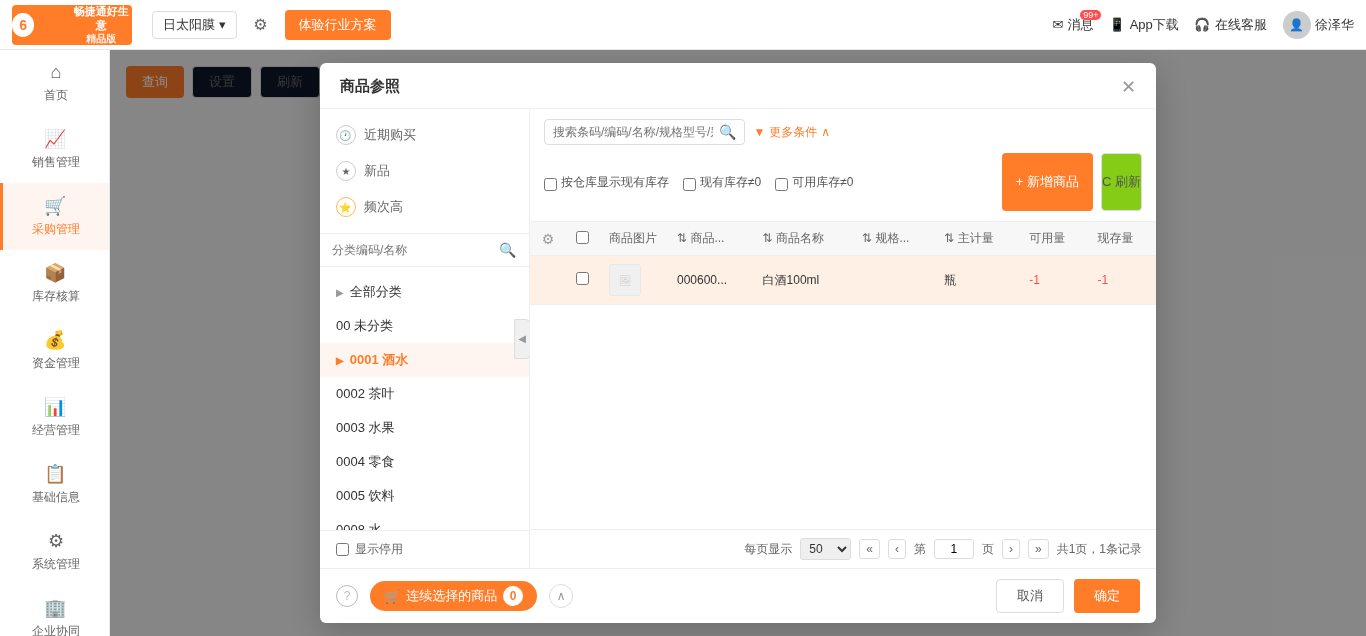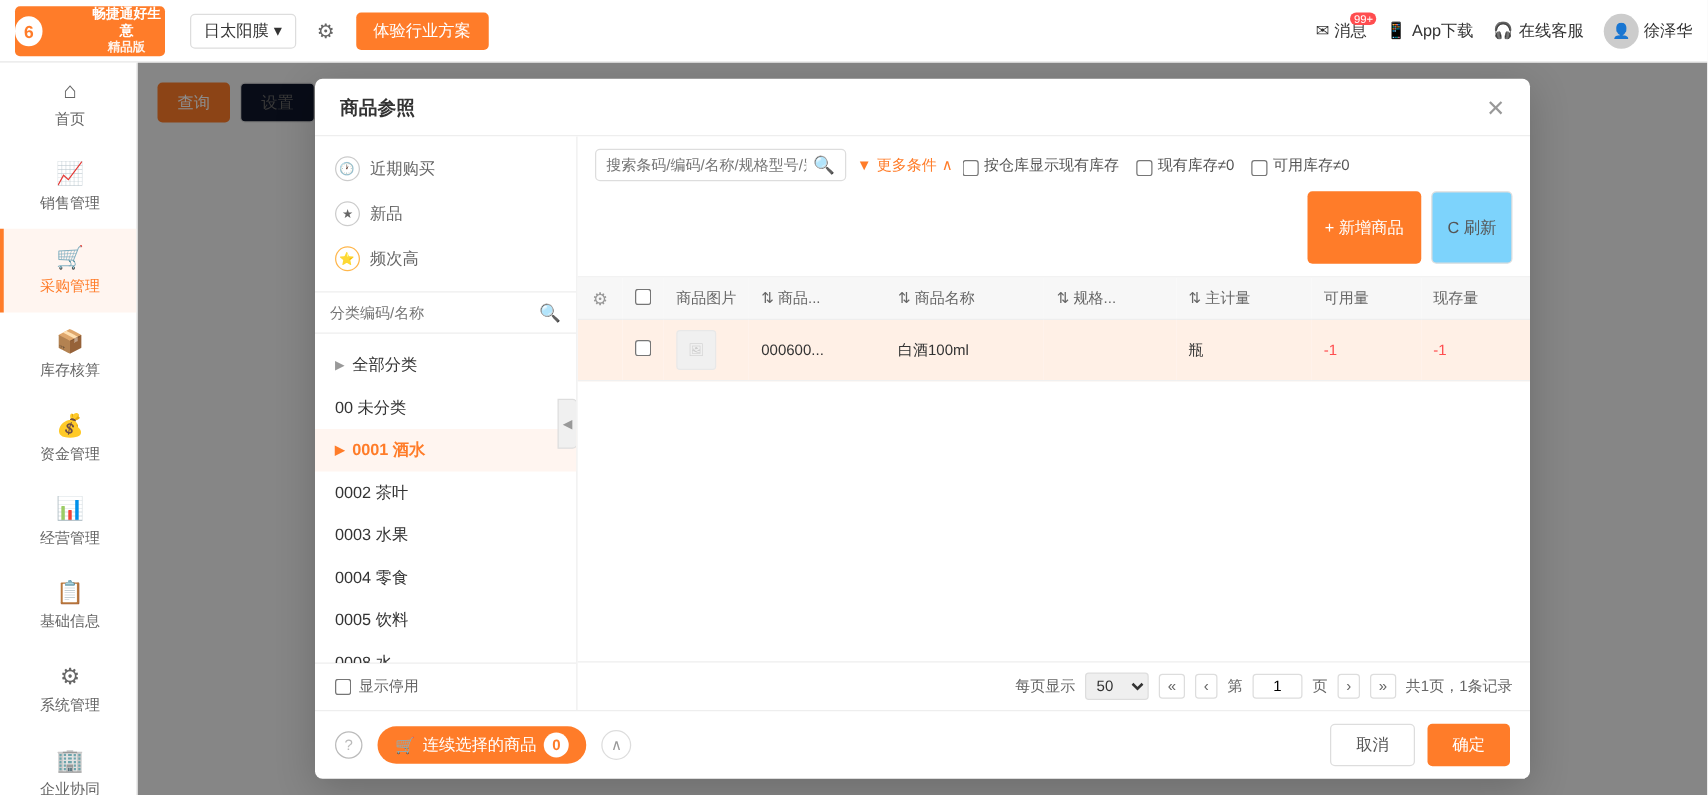--- a/index.html
+++ b/index.html
@@ -94,21 +94,21 @@
     
     .modal-overlay {
       position: absolute; top: 0; left: 0; right: 0; bottom: 0;
       background: rgba(0,0,0,0.45);
       display: flex; align-items: center; justify-content: center;
       z-index: 100;
     }
     .modal {
       background: #fff;
       border-radius: 6px;
-      width: 972px;
+      width: 836px;
       max-height: 560px;
       display: flex;
       flex-direction: column;
       box-shadow: 0 8px 32px rgba(0,0,0,0.2);
       overflow: hidden;
     }
     .modal-header {
       display: flex; align-items: center; justify-content: space-between;
       padding: 14px 20px 12px;
       border-bottom: 1px solid #eee;
@@ -192,22 +192,22 @@
       border: none; background: none;
     }
     .toolbar-checks { display: flex; align-items: center; gap: 14px; font-size: 12px; color: #555; }
     .toolbar-checks label { display: flex; align-items: flex-end; gap: 4px; cursor: pointer; }
     .modal-actions { margin-left: auto; display: flex; gap: 8px; }
     .add-btn {
       background: #ff7c29; color: #fff; border: none; border-radius: 4px;
       padding: 20px 14px; cursor: pointer; font-size: 13px; display: flex; align-items: center; gap: 4px;
     }
     .refresh-btn {
-      background: #7dd3fc; color: #555; border: 1px solid #ddd; border-radius: 4px;
-      padding: 6px 12px; cursor: pointer; font-size: 13px; display: flex; align-items: center; gap: 4px;
+      background: #84cc16; color: #555; border: 1px solid #ddd; border-radius: 4px;
+      padding: 6px 0; cursor: pointer; font-size: 13px; display: flex; align-items: center; gap: 4px;
     }
 
     
     .modal-table-wrap { flex: 1; overflow: auto; }
     table { width: 100%; border-collapse: collapse; font-size: 12px; }
     thead tr { background: #f7f7f7; }
     thead th {
       padding: 8px 10px; text-align: left; color: #666;
       border-bottom: 1px solid #eee; font-weight: normal; white-space: nowrap;
     }

